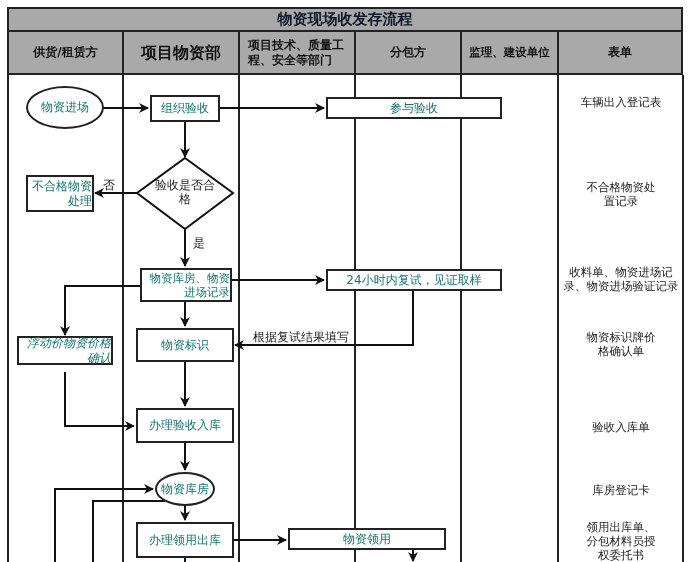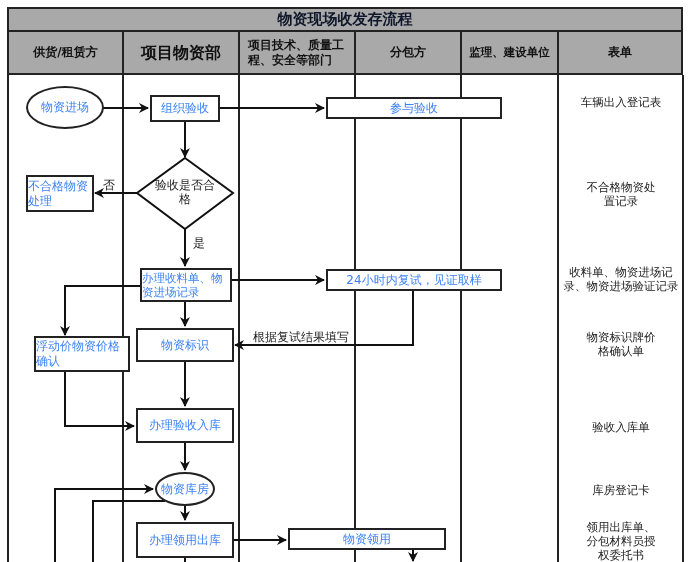--- a/index.html
+++ b/index.html
@@ -2,21 +2,21 @@
 <html><head>
 <meta charset="utf-8">
 <style>
   html,body{margin:0;padding:0;background:#ffffff;}
   body{width:690px;height:562px;position:relative;overflow:hidden;font-family:"DejaVu Sans","Liberation Sans",sans-serif;}
   .abs{position:absolute;}
   .title-band{left:7px;top:7px;width:676px;height:25px;background:#a9a9a9;border:2px solid #222;box-sizing:border-box;display:flex;align-items:center;justify-content:center;font-weight:bold;font-size:15px;color:#0f172a;}
   .hdr{top:32px;height:43px;background:#a9a9a9;border:2px solid #222;border-top:none;box-sizing:border-box;display:flex;align-items:center;justify-content:center;font-weight:bold;font-size:12px;color:#111;text-align:center;line-height:15px;}
   .hdr.big{font-size:16px;}
   .hdr.left{justify-content:flex-start;padding-left:8px;text-align:left;}
-  .node{position:absolute;display:flex;align-items:center;justify-content:center;text-align:left;font-size:12px;color:#3b82f6;line-height:15px;background:#fff;border:2px solid #222;box-sizing:border-box;}
+  .node{position:absolute;display:flex;align-items:center;justify-content:center;text-align:right;font-size:12px;color:#0f766e;line-height:15px;background:#fff;border:2px solid #222;box-sizing:border-box;}
   .oval{border-radius:50%;}
   .lbl{position:absolute;font-size:12px;color:#222;line-height:14px;text-align:center;white-space:nowrap;}
   .form{position:absolute;left:560px;width:122px;font-size:11.5px;color:#222;text-align:center;line-height:14px;}
   svg{position:absolute;left:0;top:0;}
 </style>
 </head>
 <body>
 
 <div class="abs title-band">物资现场收发存流程</div>
 
@@ -83,23 +83,23 @@
   </g>
 
   <polygon points="185,158 233,193 185,229 137,193" fill="#fff" stroke="#111" stroke-width="2"></polygon>
 </svg>
 
 <div class="node oval" style="left:26px;top:86px;width:78px;height:43px;">物资进场</div>
 <div class="node" style="left:150px;top:95px;width:70px;height:27px;">组织验收</div>
 <div class="node" style="left:326px;top:97px;width:176px;height:22px;">参与验收</div>
 <div class="lbl" style="left:151px;top:178px;width:68px;white-space:normal;">验收是否合格</div>
 <div class="node" style="left:26px;top:175px;width:68px;height:37px;white-space:normal;">不合格物资处理</div>
-<div class="node" style="left:140px;top:268px;width:92px;height:34px;white-space:normal;font-size:11.5px;line-height:14px;">办理收料单、物资进场记录</div>
+<div class="node" style="left:140px;top:268px;width:92px;height:34px;white-space:normal;font-size:11.5px;line-height:14px;">物资库房、物资进场记录</div>
 <div class="node" style="left:326px;top:269px;width:176px;height:22px;">24小时内复试，见证取样</div>
-<div class="node" style="left:34px;top:336px;width:96px;height:36px;white-space:normal;">浮动价物资价格确认</div>
+<div class="node" style="left:17px;top:336px;width:96px;height:29px;white-space:normal;font-style:italic;">浮动价物资价格确认</div>
 <div class="node" style="left:136px;top:328px;width:98px;height:34px;">物资标识</div>
 <div class="node" style="left:136px;top:408px;width:98px;height:35px;">办理验收入库</div>
 <div class="node oval" style="left:155px;top:472px;width:60px;height:34px;">物资库房</div>
 <div class="node" style="left:136px;top:522px;width:98px;height:36px;">办理领用出库</div>
 <div class="node" style="left:288px;top:528px;width:158px;height:22px;">物资领用</div>
 
 <div class="lbl" style="left:103px;top:178px;">否</div>
 <div class="lbl" style="left:193px;top:236px;">是</div>
 <div class="lbl" style="left:253px;top:330px;">根据复试结果填写</div>
 

